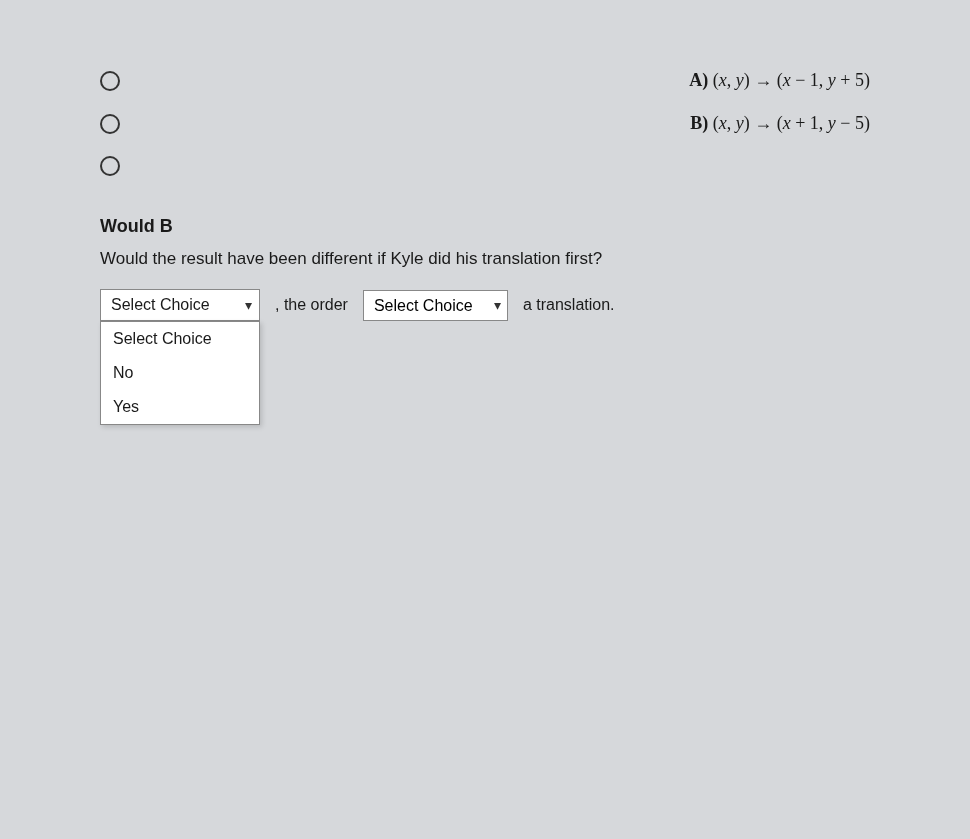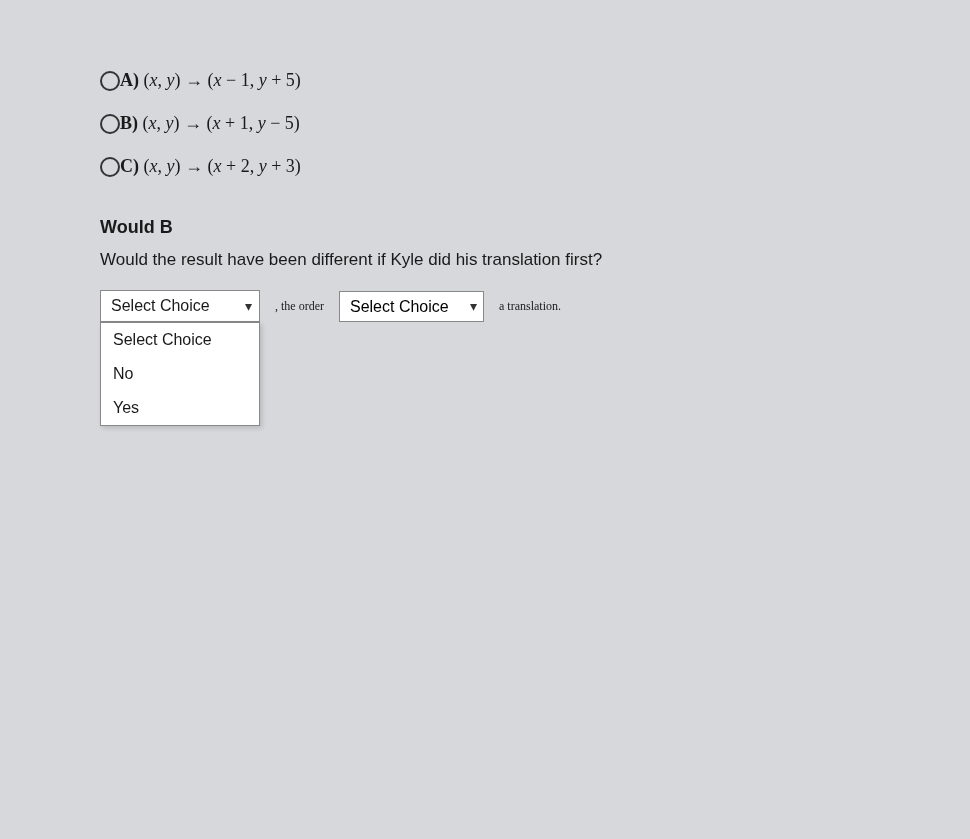--- a/index.html
+++ b/index.html
@@ -27,20 +27,21 @@
     }
 
     .answer-options {
       margin-bottom: 40px;
     }
 
     .option-row {
       display: flex;
       align-items: center;
       margin-bottom: 22px;
+      justify-content: space-between;
     }
 
     .radio-circle {
       width: 20px;
       height: 20px;
       border-radius: 50%;
       border: 2px solid #333;
       flex-shrink: 0;
       display: flex;
       align-items: center;
@@ -165,22 +166,22 @@
     }
 
     .dropdown-menu-item {
       padding: 8px 12px;
       cursor: pointer;
       font-size: 16px;
       color: #1a1a1a;
     }
 
     .static-text {
-      font-family: Liberation Serif, serif;
-      font-size: 12px;
+      font-family: Liberation Sans, sans-serif;
+      font-size: 16px;
       white-space: nowrap;
     }
   </style>
 </head>
 <body>
 
 <div class="main-container">
 
   <div class="answer-options">
 
@@ -193,23 +194,20 @@
 
     <div class="option-row">
       <div class="radio-circle"></div>
       <span class="option-label">
         <strong>B)</strong> (<i>x</i>, <i>y</i>) → (<i>x</i> + 1, <i>y</i> − 5)
       </span>
     </div>
 
     <div class="option-row">
       <div class="radio-circle"></div>
-      <span class="option-label">
-        <strong>C)</strong> (<i>x</i>, <i>y</i>) → (<i>x</i> + 2, <i>y</i> + 3)
-      </span>
     </div>
 
 
   </div>
 
   <div class="part-b-section">
 
     <div class="part-b-title">Would B</div>
 
     <div class="part-b-question">Would the result have been different if Kyle did his translation first?</div>

